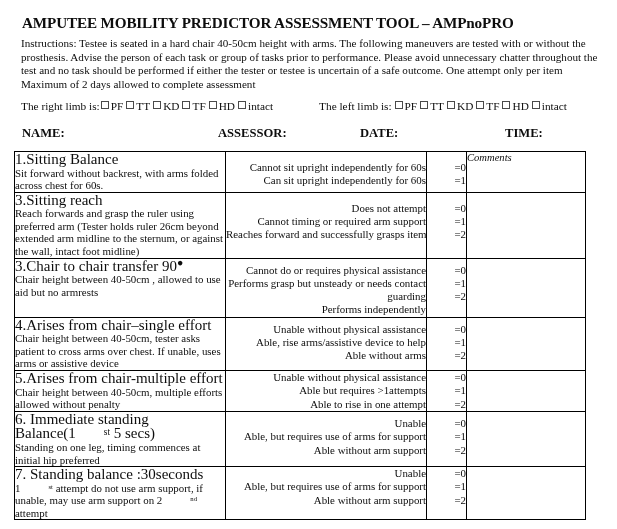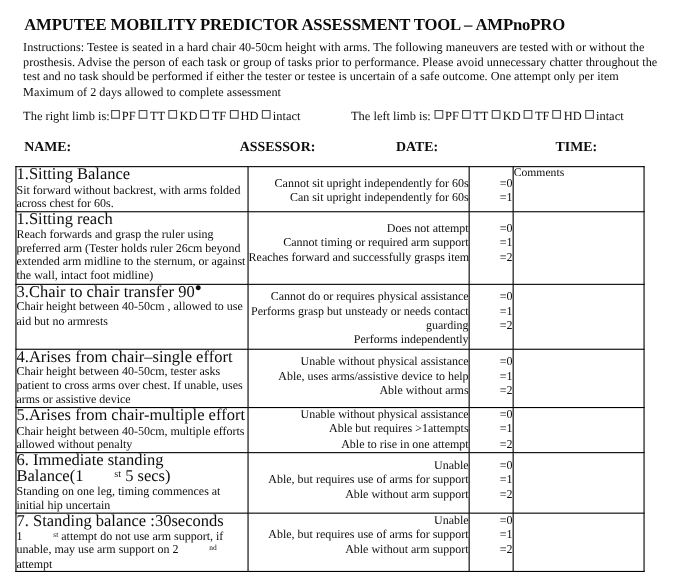--- a/index.html
+++ b/index.html
@@ -102,21 +102,21 @@
     background: #ffffff;
   }
   col.c-task    { width: 211px; }
   col.c-crit    { width: 201px; }
   col.c-score   { width: 40px; }
   col.c-comment { width: 119px; }
 
   .task-cell   { padding: 1px 4px 2px 4px; }
   .crit-cell   { padding: 2px 3px 2px 6px; }
   .score-cell  { padding: 2px 3px 2px 5px; }
-  .comm-cell   { padding: 2px 4px 2px 5px; }
+  .comm-cell   { padding: 2px 4px 2px 5px; font-style: italic; }
 
   .task-title {
     font-size: 15px;
     font-weight: normal;
     line-height: 14.5px;
     margin: 0;
   }
   .task-desc {
     font-size: 10.9px;
     line-height: 12.6px;
@@ -184,21 +184,21 @@
             <span class="ln">=1</span>
           </div>
         </td>
         <td class="comm-cell">
           <div class="comm-head">Comments</div>
         </td>
       </tr>
 
       <tr>
         <td class="task-cell">
-          <div class="task-title">1.Sitting reach</div>
+          <div class="task-title">3.Sitting reach</div>
           <div class="task-desc">Reach forwards and grasp the ruler using preferred arm (Tester holds ruler 26cm beyond extended arm midline to the sternum, or against the wall, intact foot midline)</div>
         </td>
         <td class="crit-cell">
           <div class="crit-list mid">
             <span class="ln">Does not attempt</span>
             <span class="ln">Cannot timing or required arm support</span>
             <span class="ln">Reaches forward and successfully grasps item</span>
           </div>
         </td>
         <td class="score-cell">
@@ -239,21 +239,21 @@
       </tr>
 
       <tr>
         <td class="task-cell">
           <div class="task-title">4.Arises from chair–single effort</div>
           <div class="task-desc">Chair height between 40-50cm, tester asks patient to cross arms over chest.  If unable, uses arms or assistive device</div>
         </td>
         <td class="crit-cell">
           <div class="crit-list mid-sm">
             <span class="ln">Unable without physical assistance</span>
-            <span class="ln">Able, uses arms/assistive device to help</span>
+            <span class="ln">Able, rise arms/assistive device to help</span>
             <span class="ln">Able without arms</span>
           </div>
         </td>
         <td class="score-cell">
           <div class="score-list mid-sm">
             <span class="ln">=0</span>
             <span class="ln">=1</span>
             <span class="ln">=2</span>
           </div>
         </td>
@@ -282,21 +282,21 @@
           </div>
         </td>
         <td class="comm-cell">
           <div></div>
         </td>
       </tr>
 
       <tr>
         <td class="task-cell">
           <div class="task-title">6. Immediate standing Balance(1<sup>st</sup> 5 secs)</div>
-          <div class="task-desc">Standing on one leg, timing commences at initial hip uncertain</div>
+          <div class="task-desc">Standing on one leg, timing commences at initial hip preferred</div>
         </td>
         <td class="crit-cell">
           <div class="crit-list mid-sm">
             <span class="ln">Unable</span>
             <span class="ln">Able, but requires use of arms for support</span>
             <span class="ln">Able without arm support</span>
           </div>
         </td>
         <td class="score-cell">
           <div class="score-list mid-sm">

